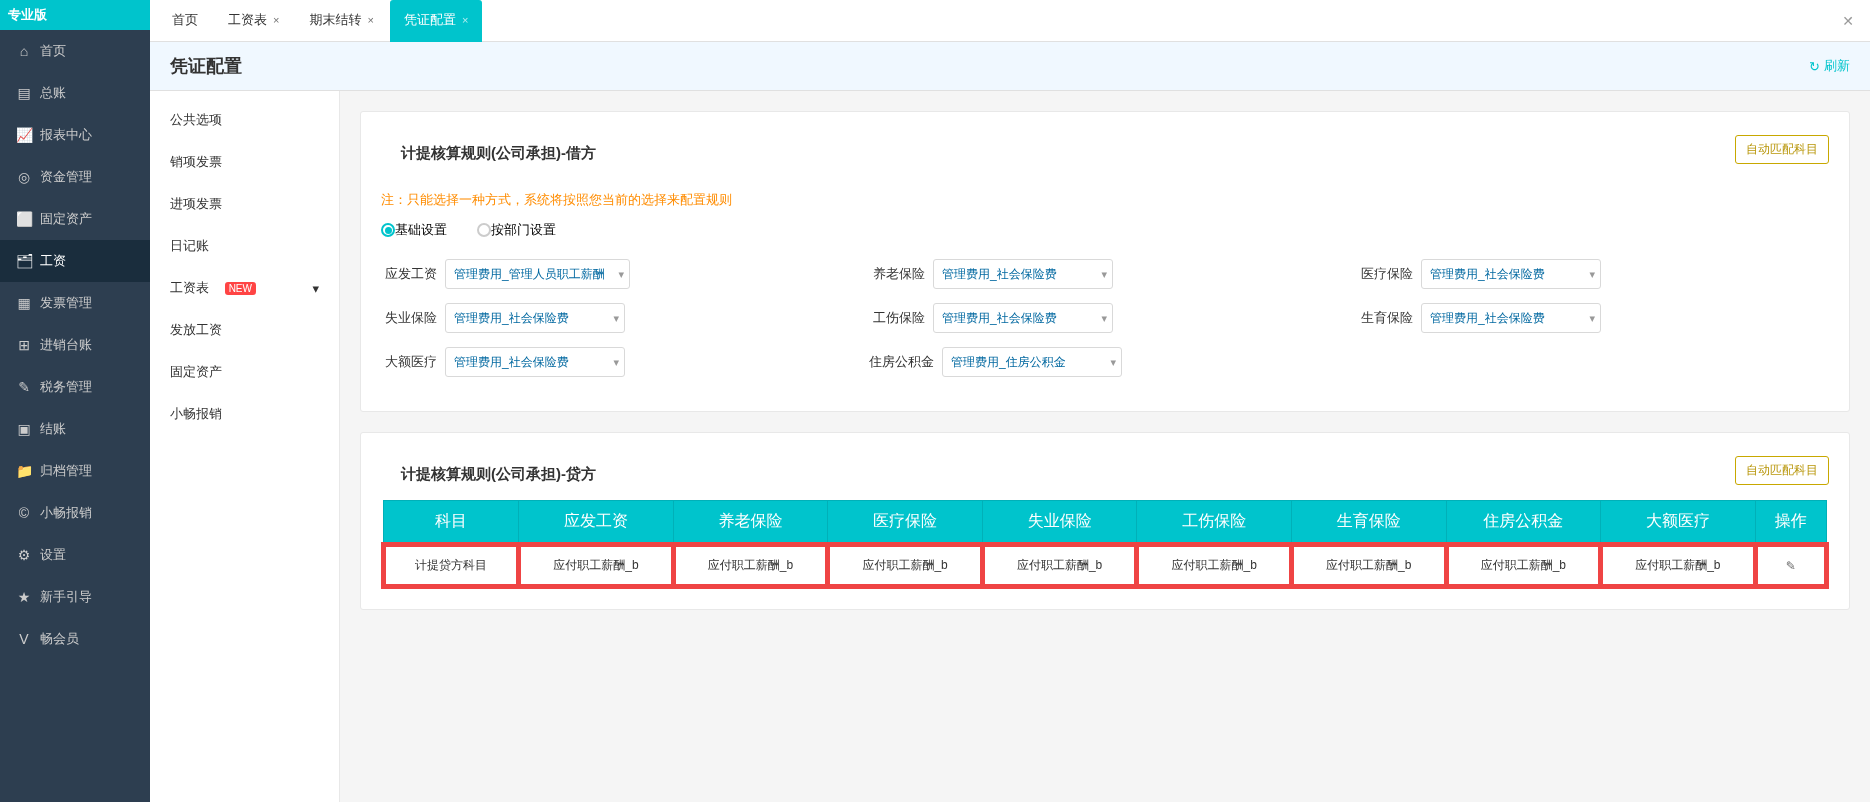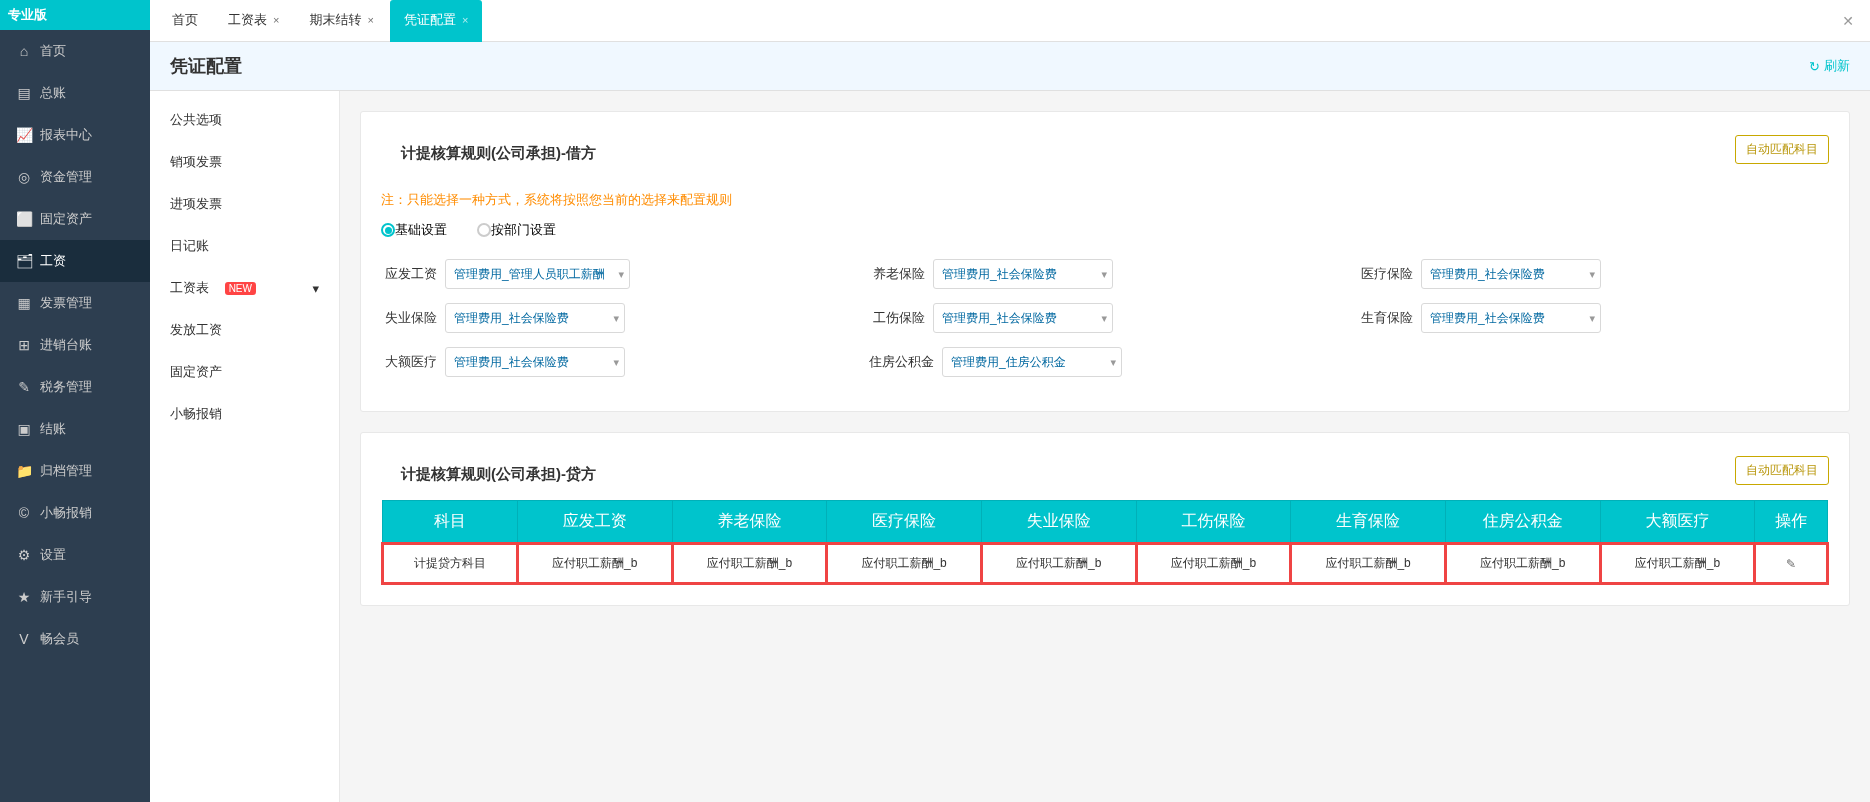--- a/index.html
+++ b/index.html
@@ -63,21 +63,21 @@
     .select-wrapper::after { content: '▾'; position: absolute; right: 6px; color: #999; font-size: 11px; pointer-events: none; }
     .select-wrapper select { border: 1px solid #d9d9d9; border-radius: 3px; padding: 5px 24px 5px 8px; font-size: 12px; color: #0369a1; background: #fff; cursor: pointer; appearance: none; min-width: 180px; height: 30px; }
 
     
     .auto-match-btn { border: 1px solid #c8a800; color: #b8960a; background: #fff; padding: 5px 10px; border-radius: 3px; cursor: pointer; font-size: 12px; white-space: nowrap; font-family: Liberation Serif, serif; }
     .section-header { display: flex; align-items: center; justify-content: space-between; padding: 16px 20px 8px; gap: 28px; }
 
     
     .data-table { width: 100%; border-collapse: collapse; }
     .data-table th { background: #00c4cc; color: #fff; padding: 10px 8px; text-align: center; font-weight: normal; font-size: 16px; border: 1px solid #00b0b8; }
-    .data-table td { padding: 10px 8px; text-align: center; font-size: 12px; border: 3px solid #ef4444; color: #333; background: #fff; }
+    .data-table td { padding: 10px 8px; text-align: center; font-size: 12px; border: 5px solid #ef4444; color: #333; background: #fff; }
     .edit-icon { cursor: pointer; color: #666; }
   </style>
 </head>
 <body>
 
 <div class="sidebar">
   <div class="sidebar-brand">专业版</div>
   <div class="sidebar-item">
     <span class="icon">⌂</span>
     <span>首页</span>

